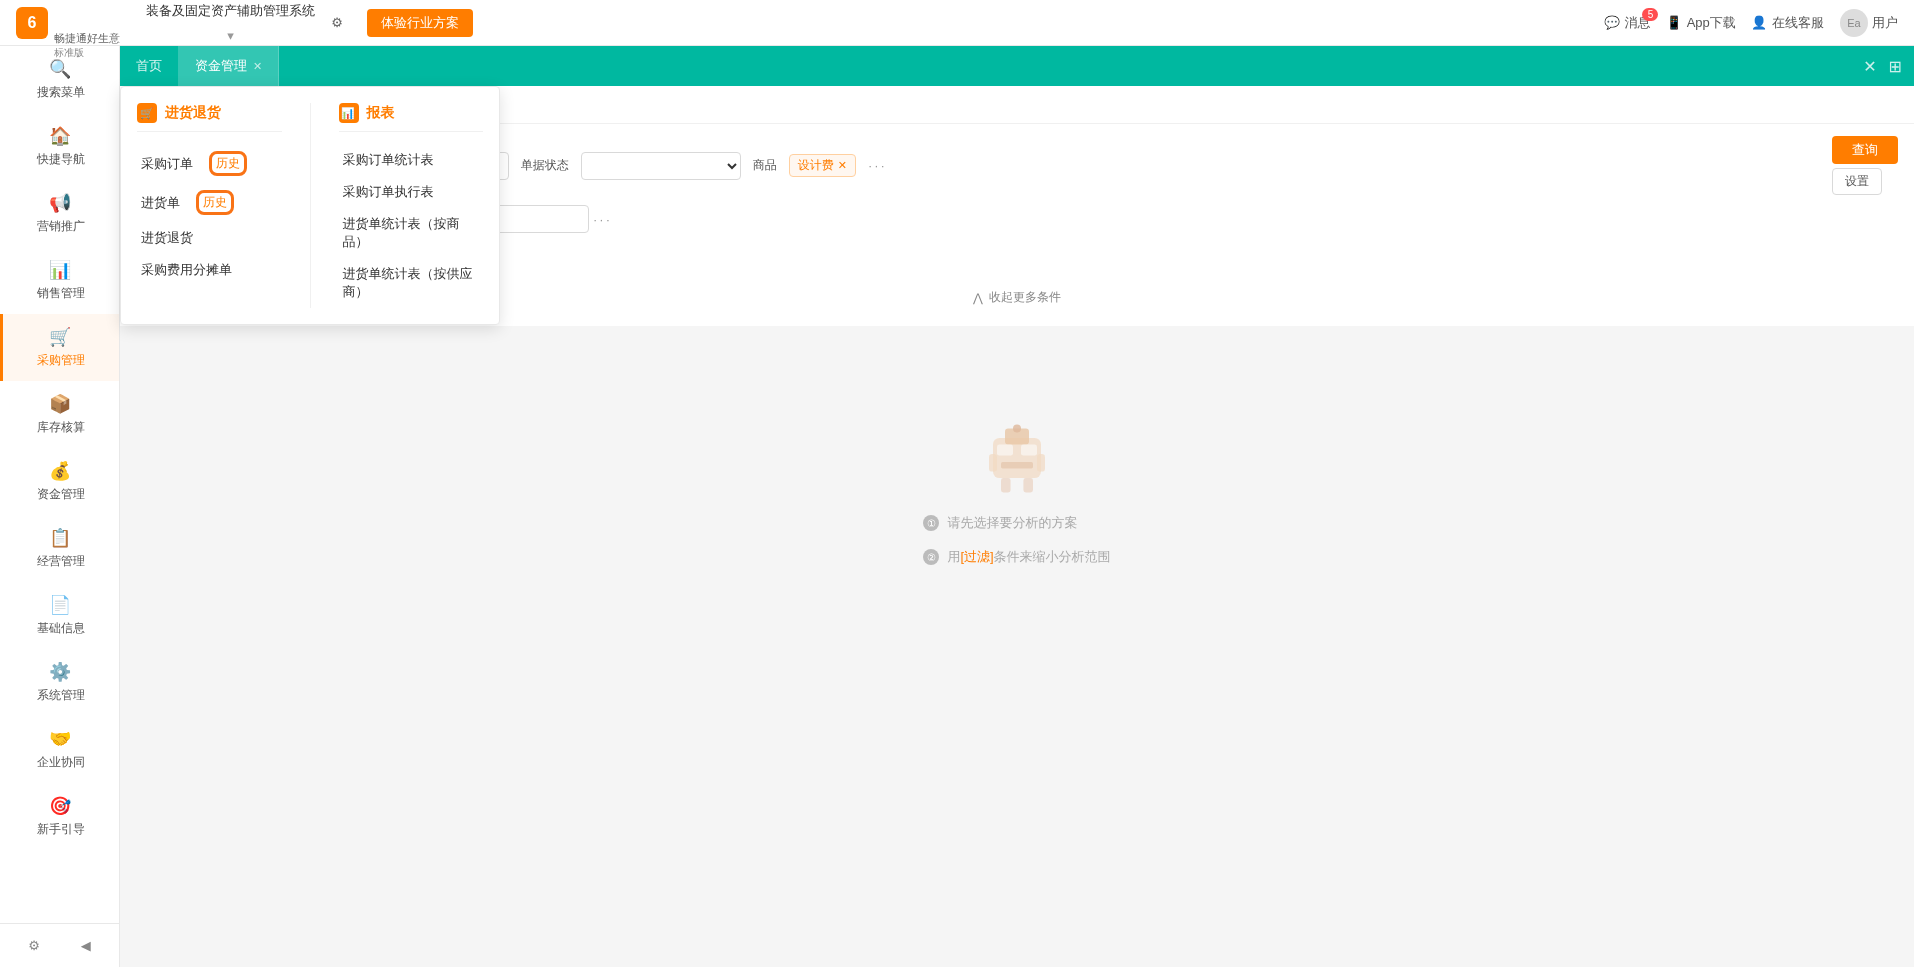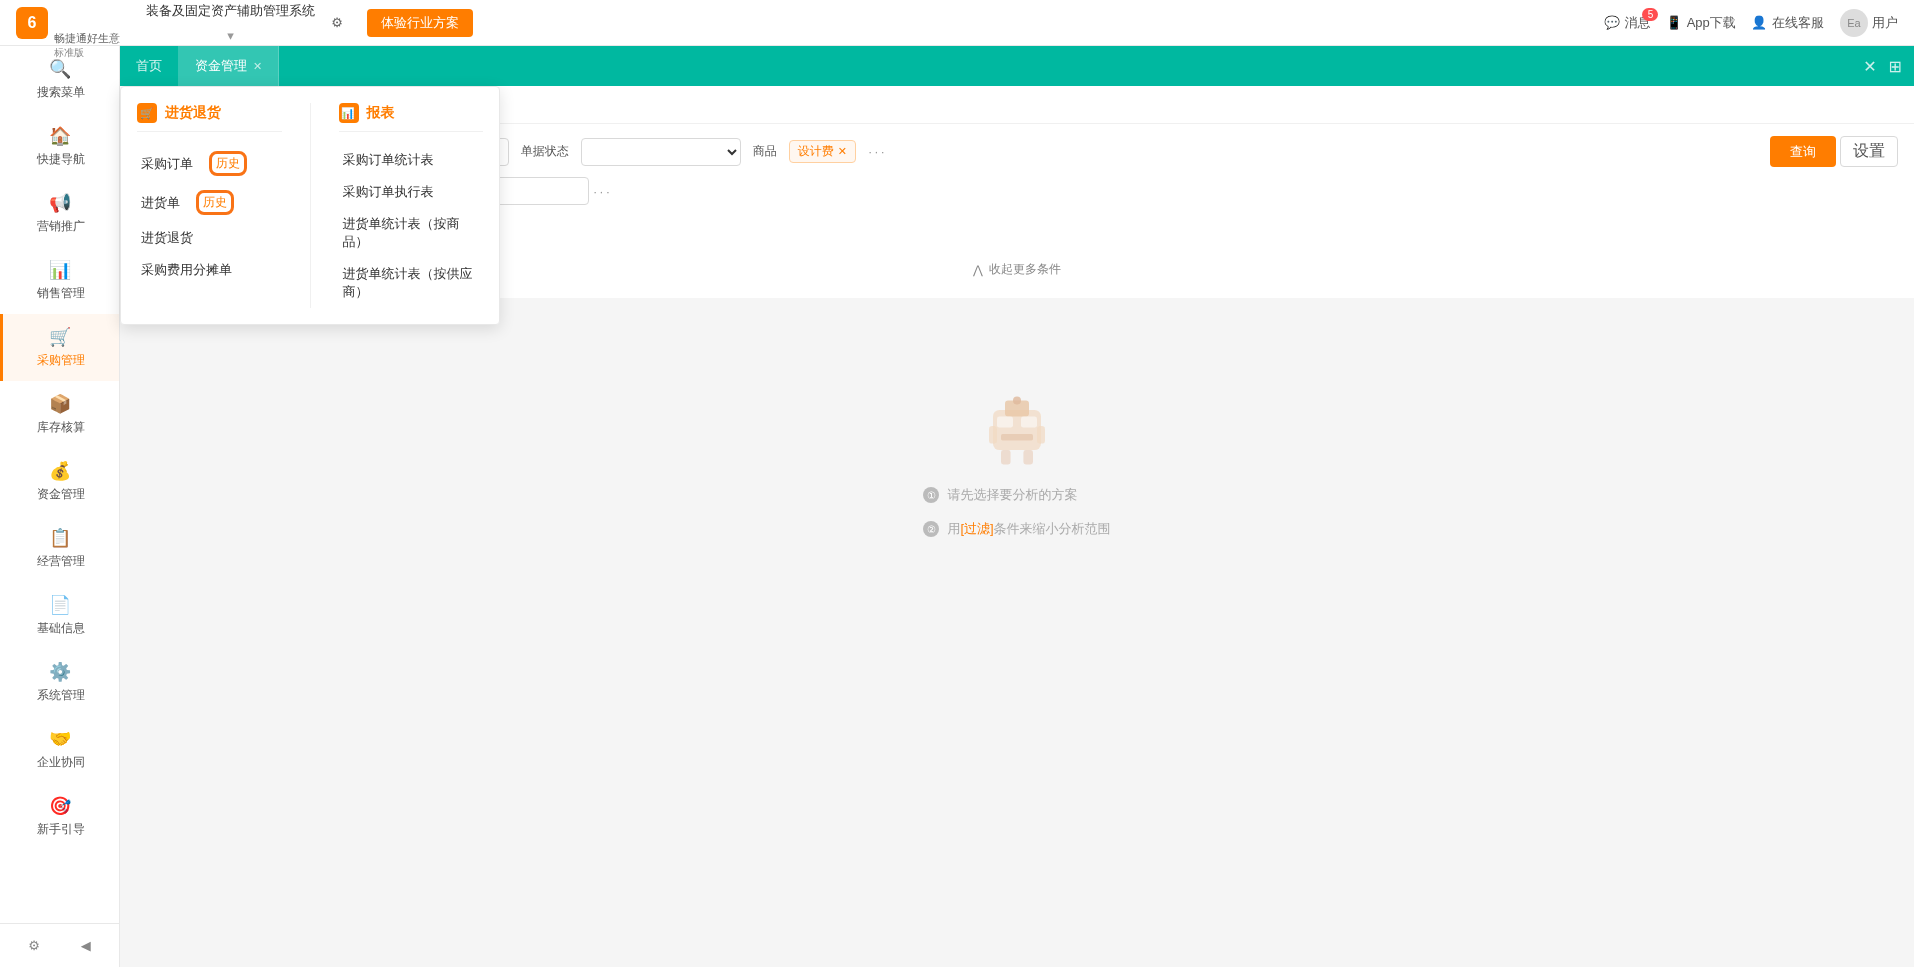--- a/index.html
+++ b/index.html
@@ -220,25 +220,25 @@
     }
     .filter-tag-close { cursor: pointer; font-size: 11px; color: #ff7d00; }
     .btn-query {
       background: #ff7d00; color: #fff; border: none;
       border-radius: 4px; padding: 5px 20px; cursor: pointer;
       font-size: 13px;
     }
     .btn-settings {
       background: #fff; color: #555; border: 1px solid #d9d9d9;
       border-radius: 4px; padding: 4px 12px; cursor: pointer;
-      font-size: 16px;
+      font-size: 12px;
     }
     .filter-actions-right {
       margin-left: auto;
-      display: flex; flex-direction: row; gap: 4px;
+      display: flex; flex-direction: column; gap: 4px;
     }
     .more-dots { color: #999; letter-spacing: 2px; cursor: pointer; }
 
     .collapse-bar {
       display: flex; align-items: center; justify-content: center;
       gap: 6px; color: #888; font-size: 12px; cursor: pointer;
       padding: 8px;
     }
 
     

